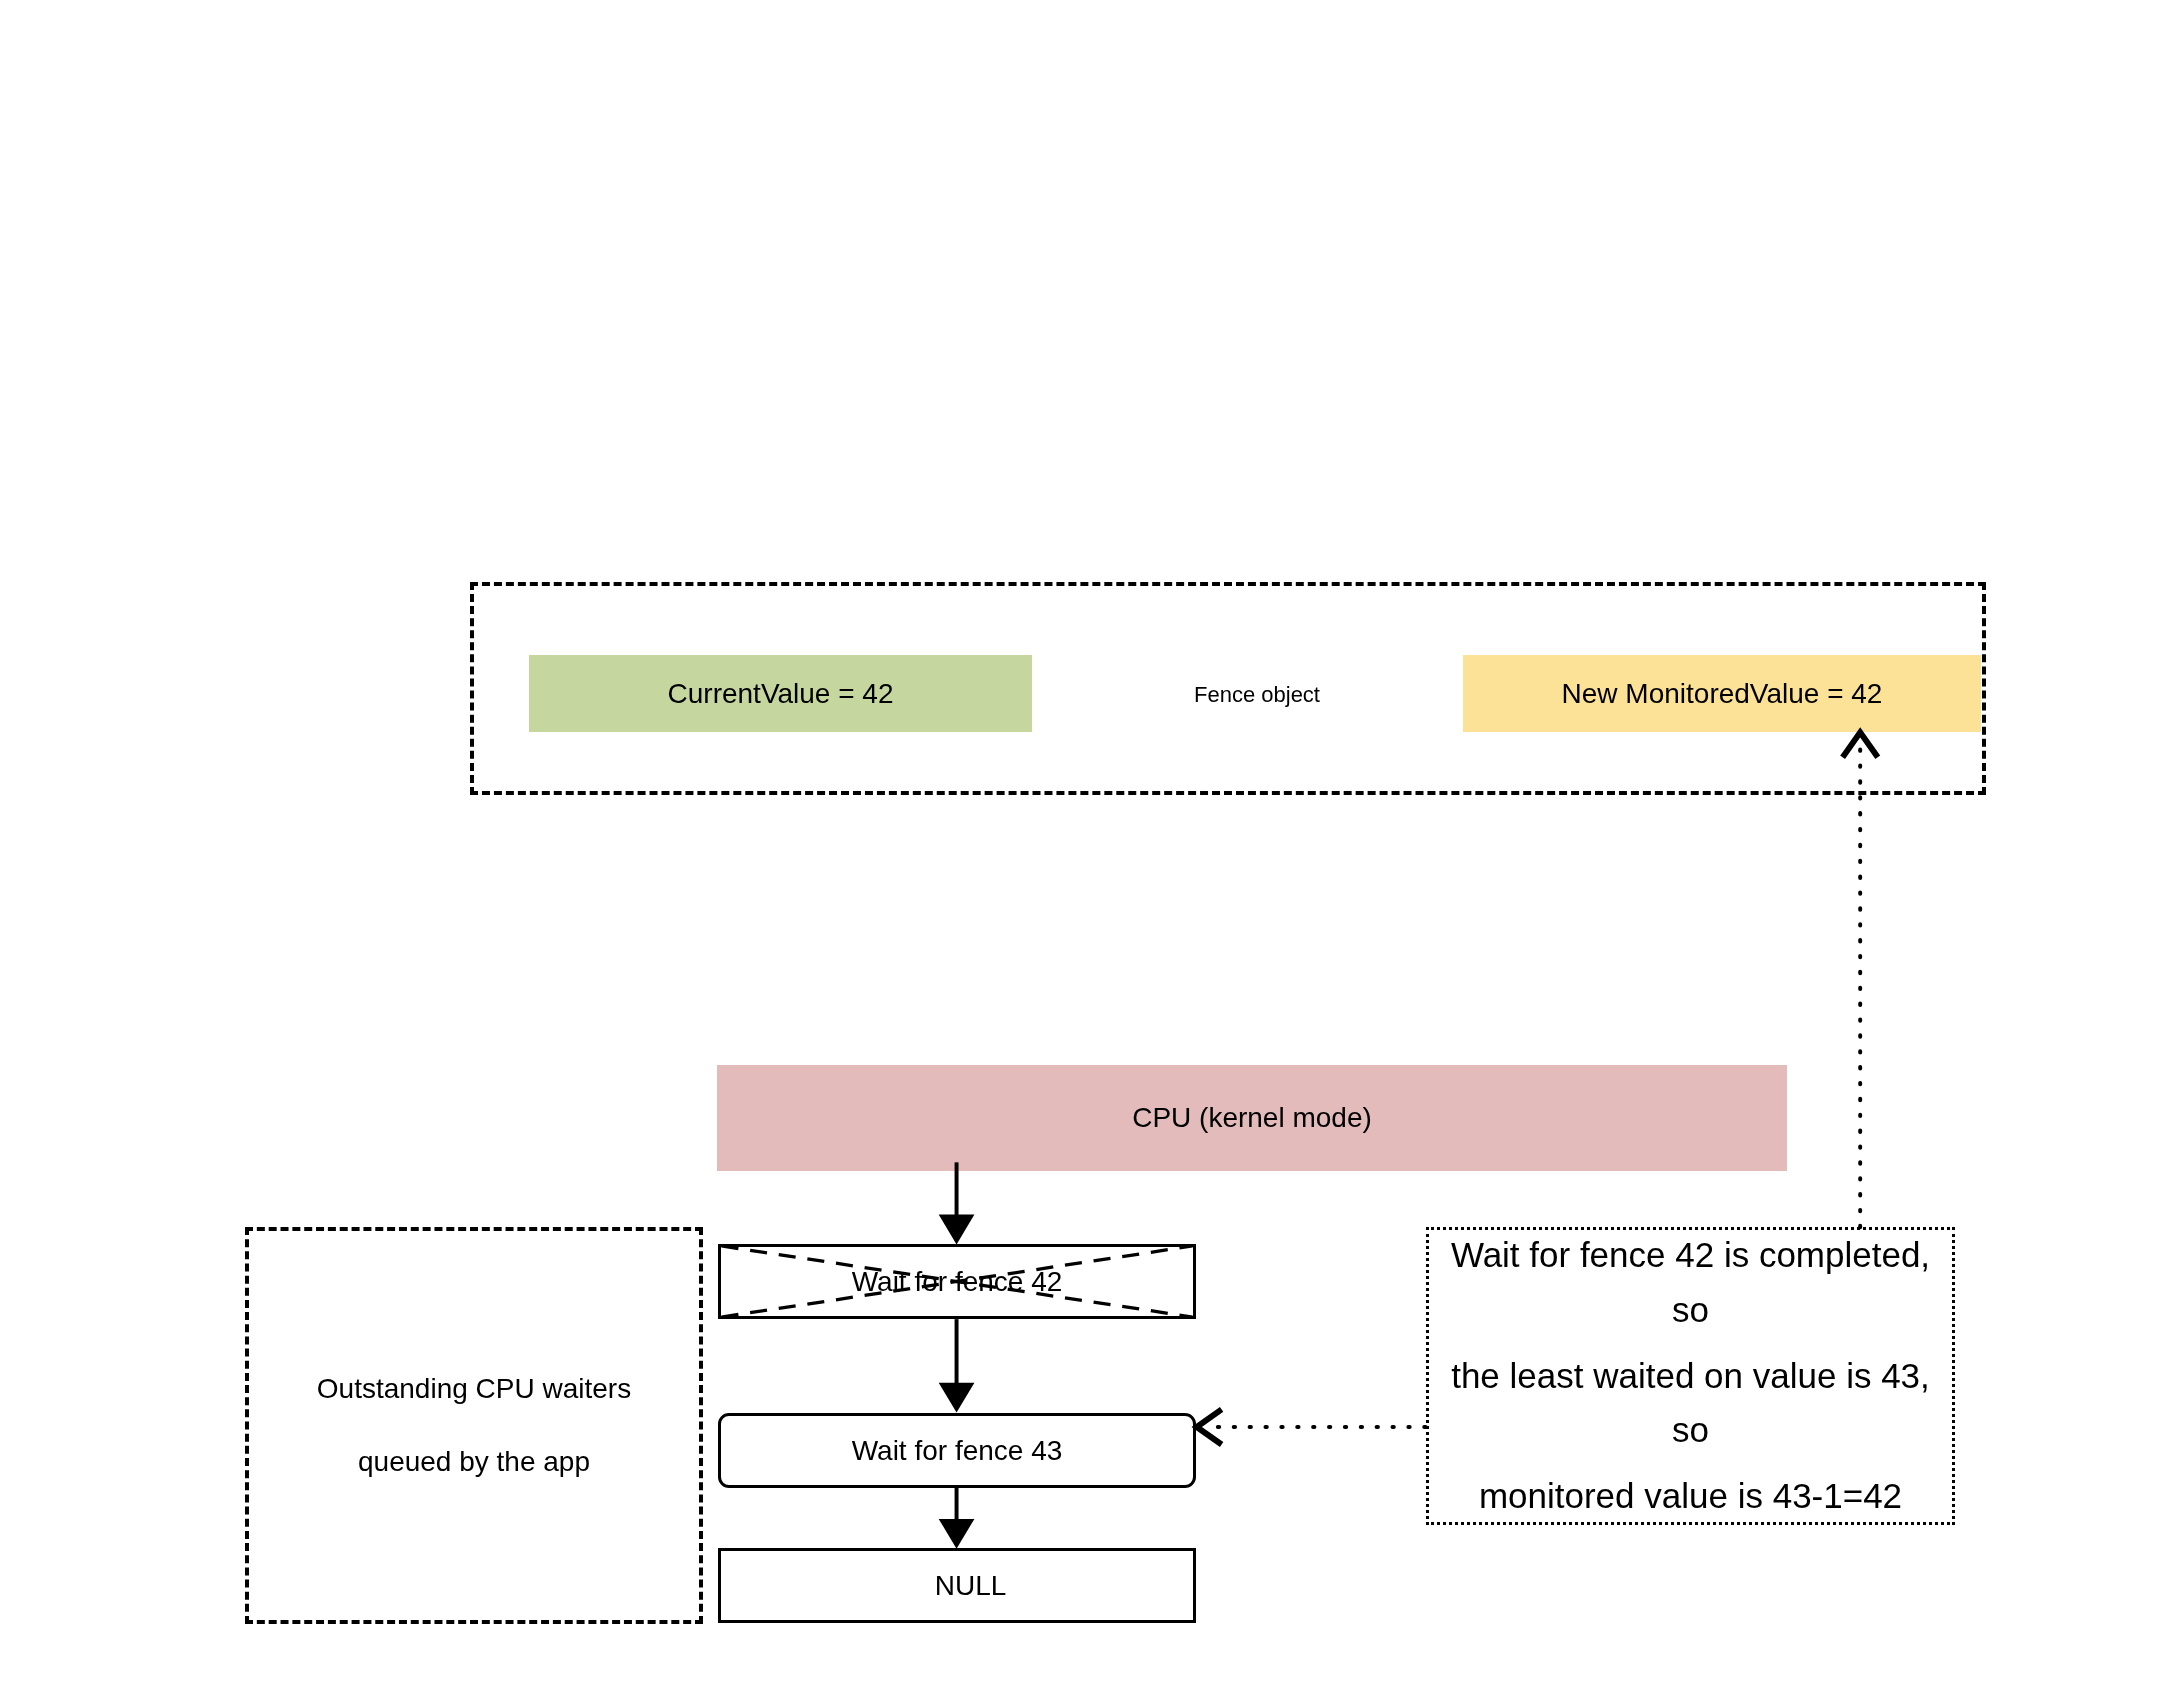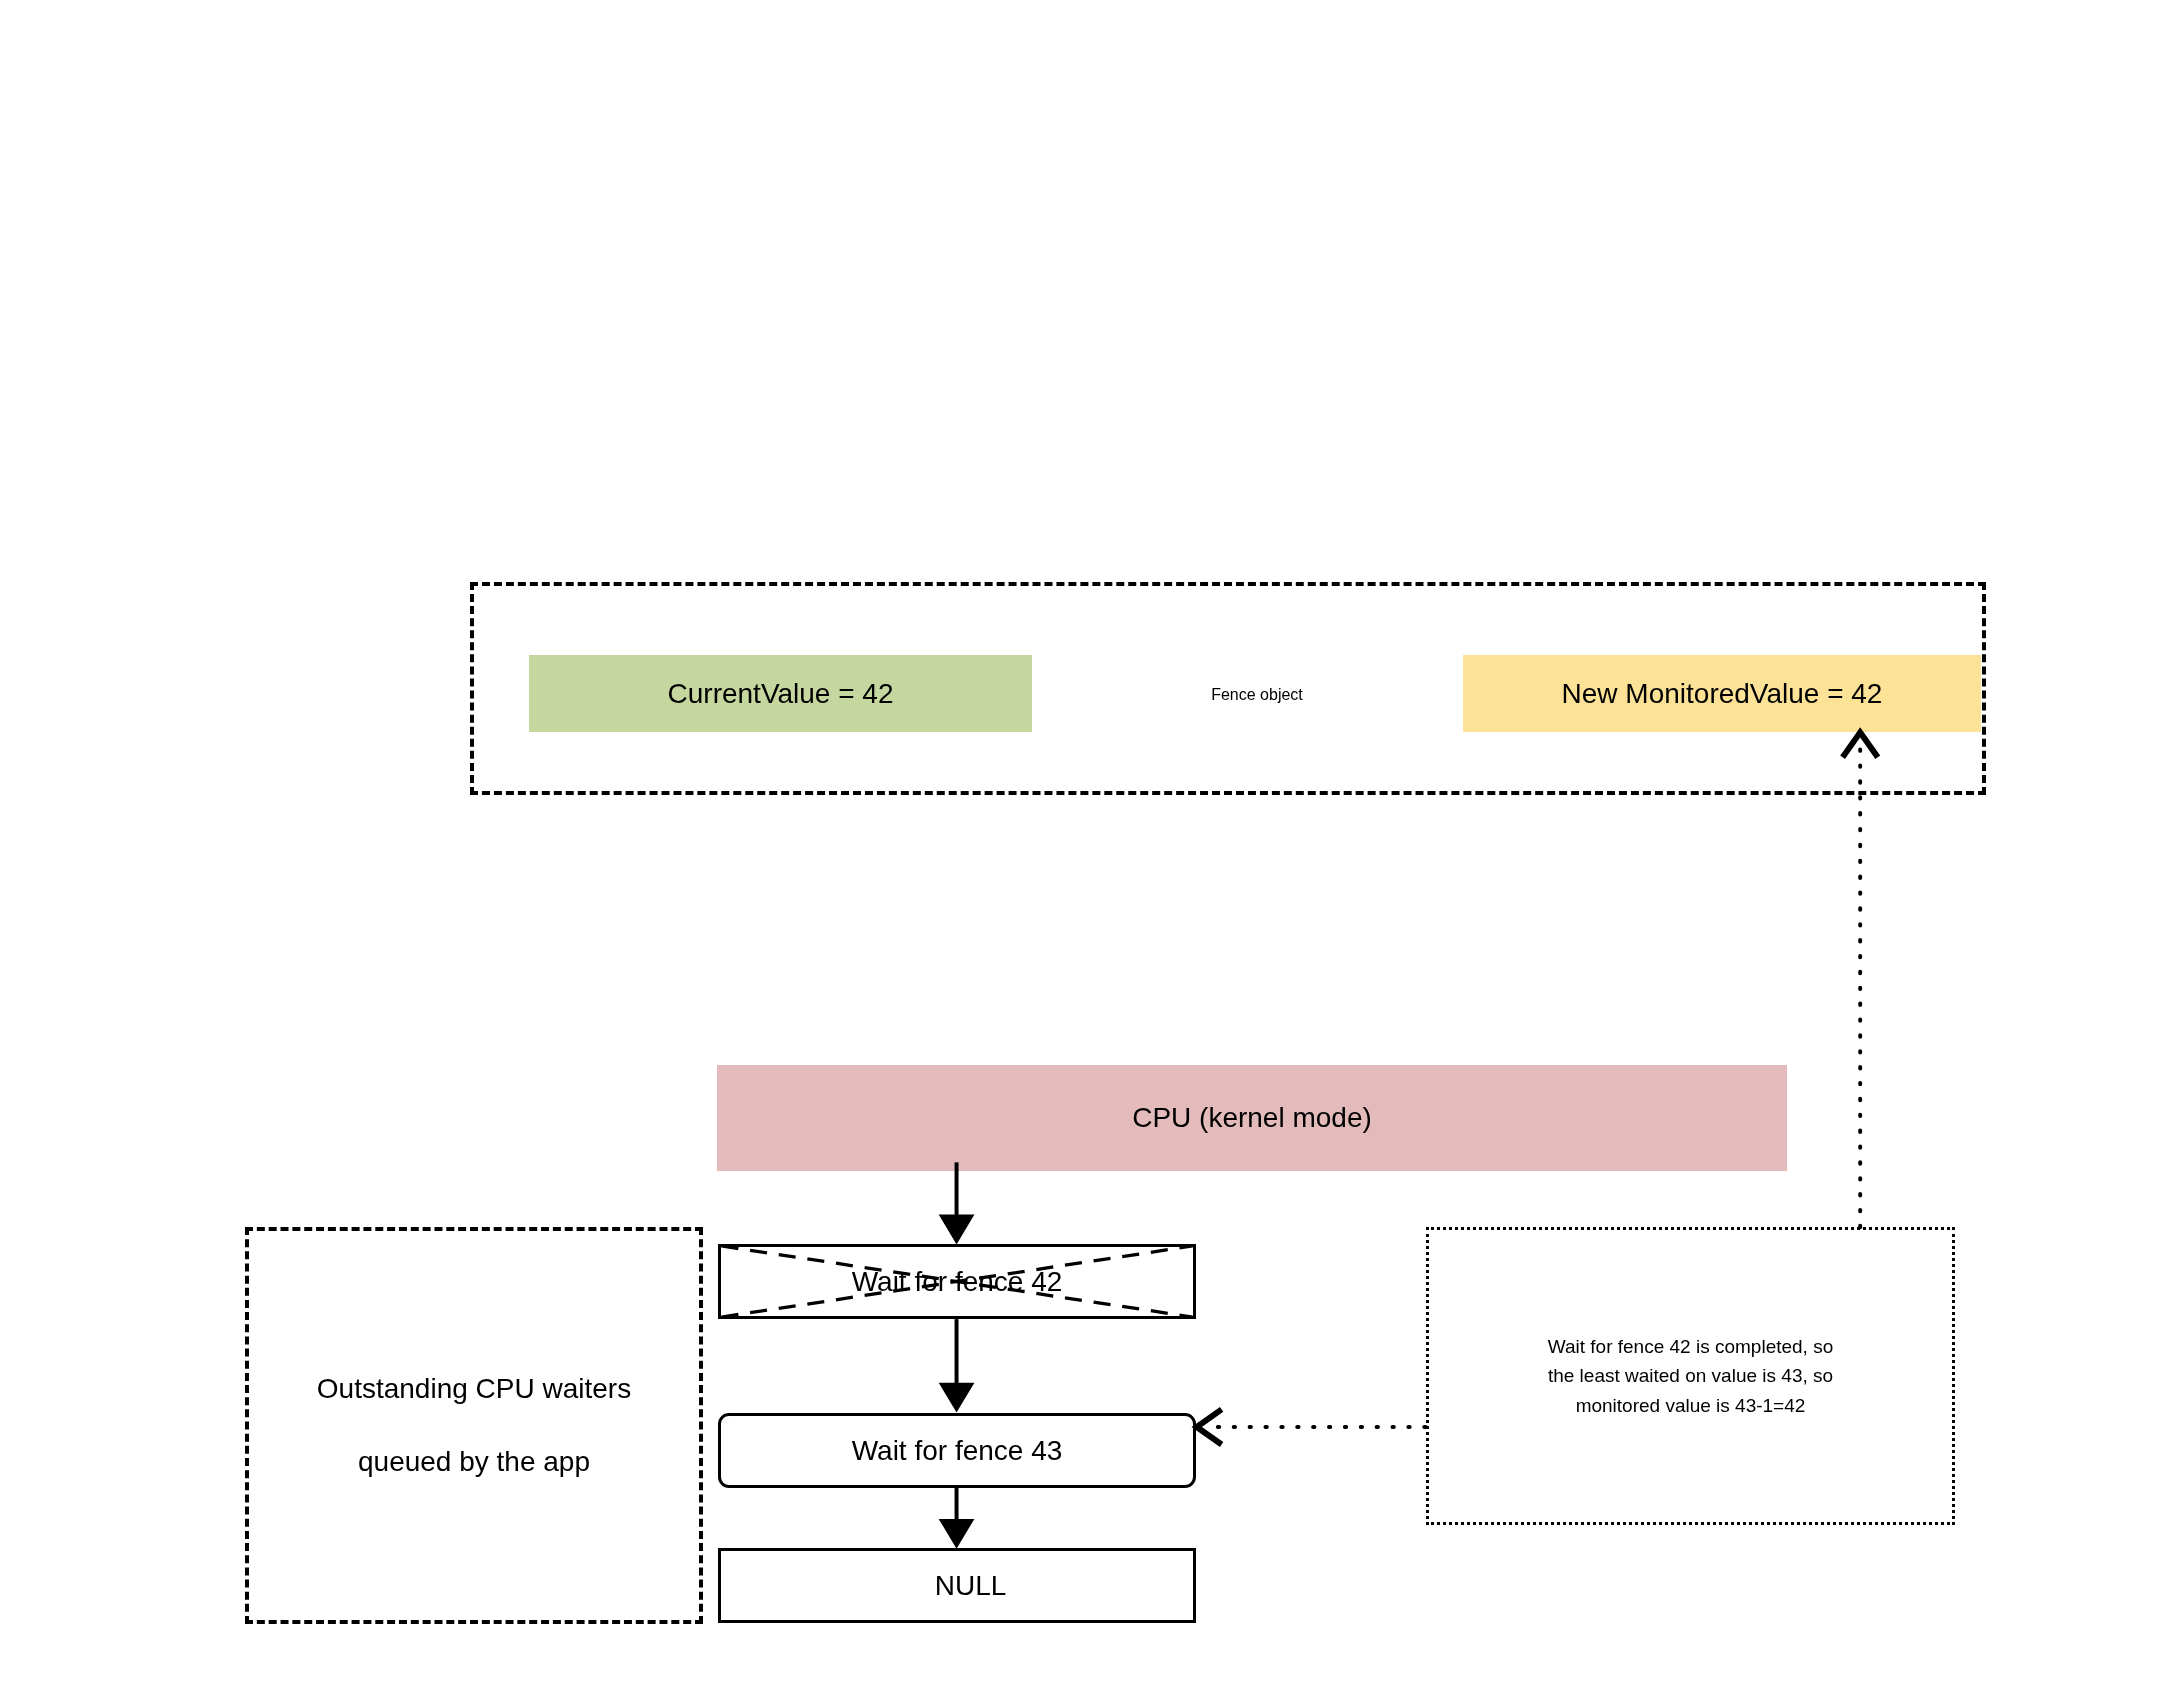--- a/index.html
+++ b/index.html
@@ -50,21 +50,21 @@
     width: 518px;
     height: 77px;
     background: #fce296;
     font-size: 28px;
   }
   #fence-object-label {
     left: 1085px;
     top: 675px;
     width: 344px;
     height: 40px;
-    font-size: 16px;
+    font-size: 22px;
   }
 
   
   #cpu-bar {
     left: 717px;
     top: 1057px;
     width: 1070px;
     height: 106px;
     background: #e3bbbb;
     font-size: 28px;
@@ -112,24 +112,25 @@
     gap: 32px;
   }
 
   
   #annotation-box {
     left: 1426px;
     top: 1227px;
     width: 529px;
     height: 298px;
     border: 3.3px dotted #000000;
-    font-size: 19px;
+    font-size: 35px;
     line-height: 1.55;
     flex-direction: column;
     padding: 0 17px;
+    gap: 12px;
   }
 
   
   #arrow-layer {
     position: absolute;
     left: 0;
     top: 0;
     width: 2183px;
     height: 1687px;
     pointer-events: none;

